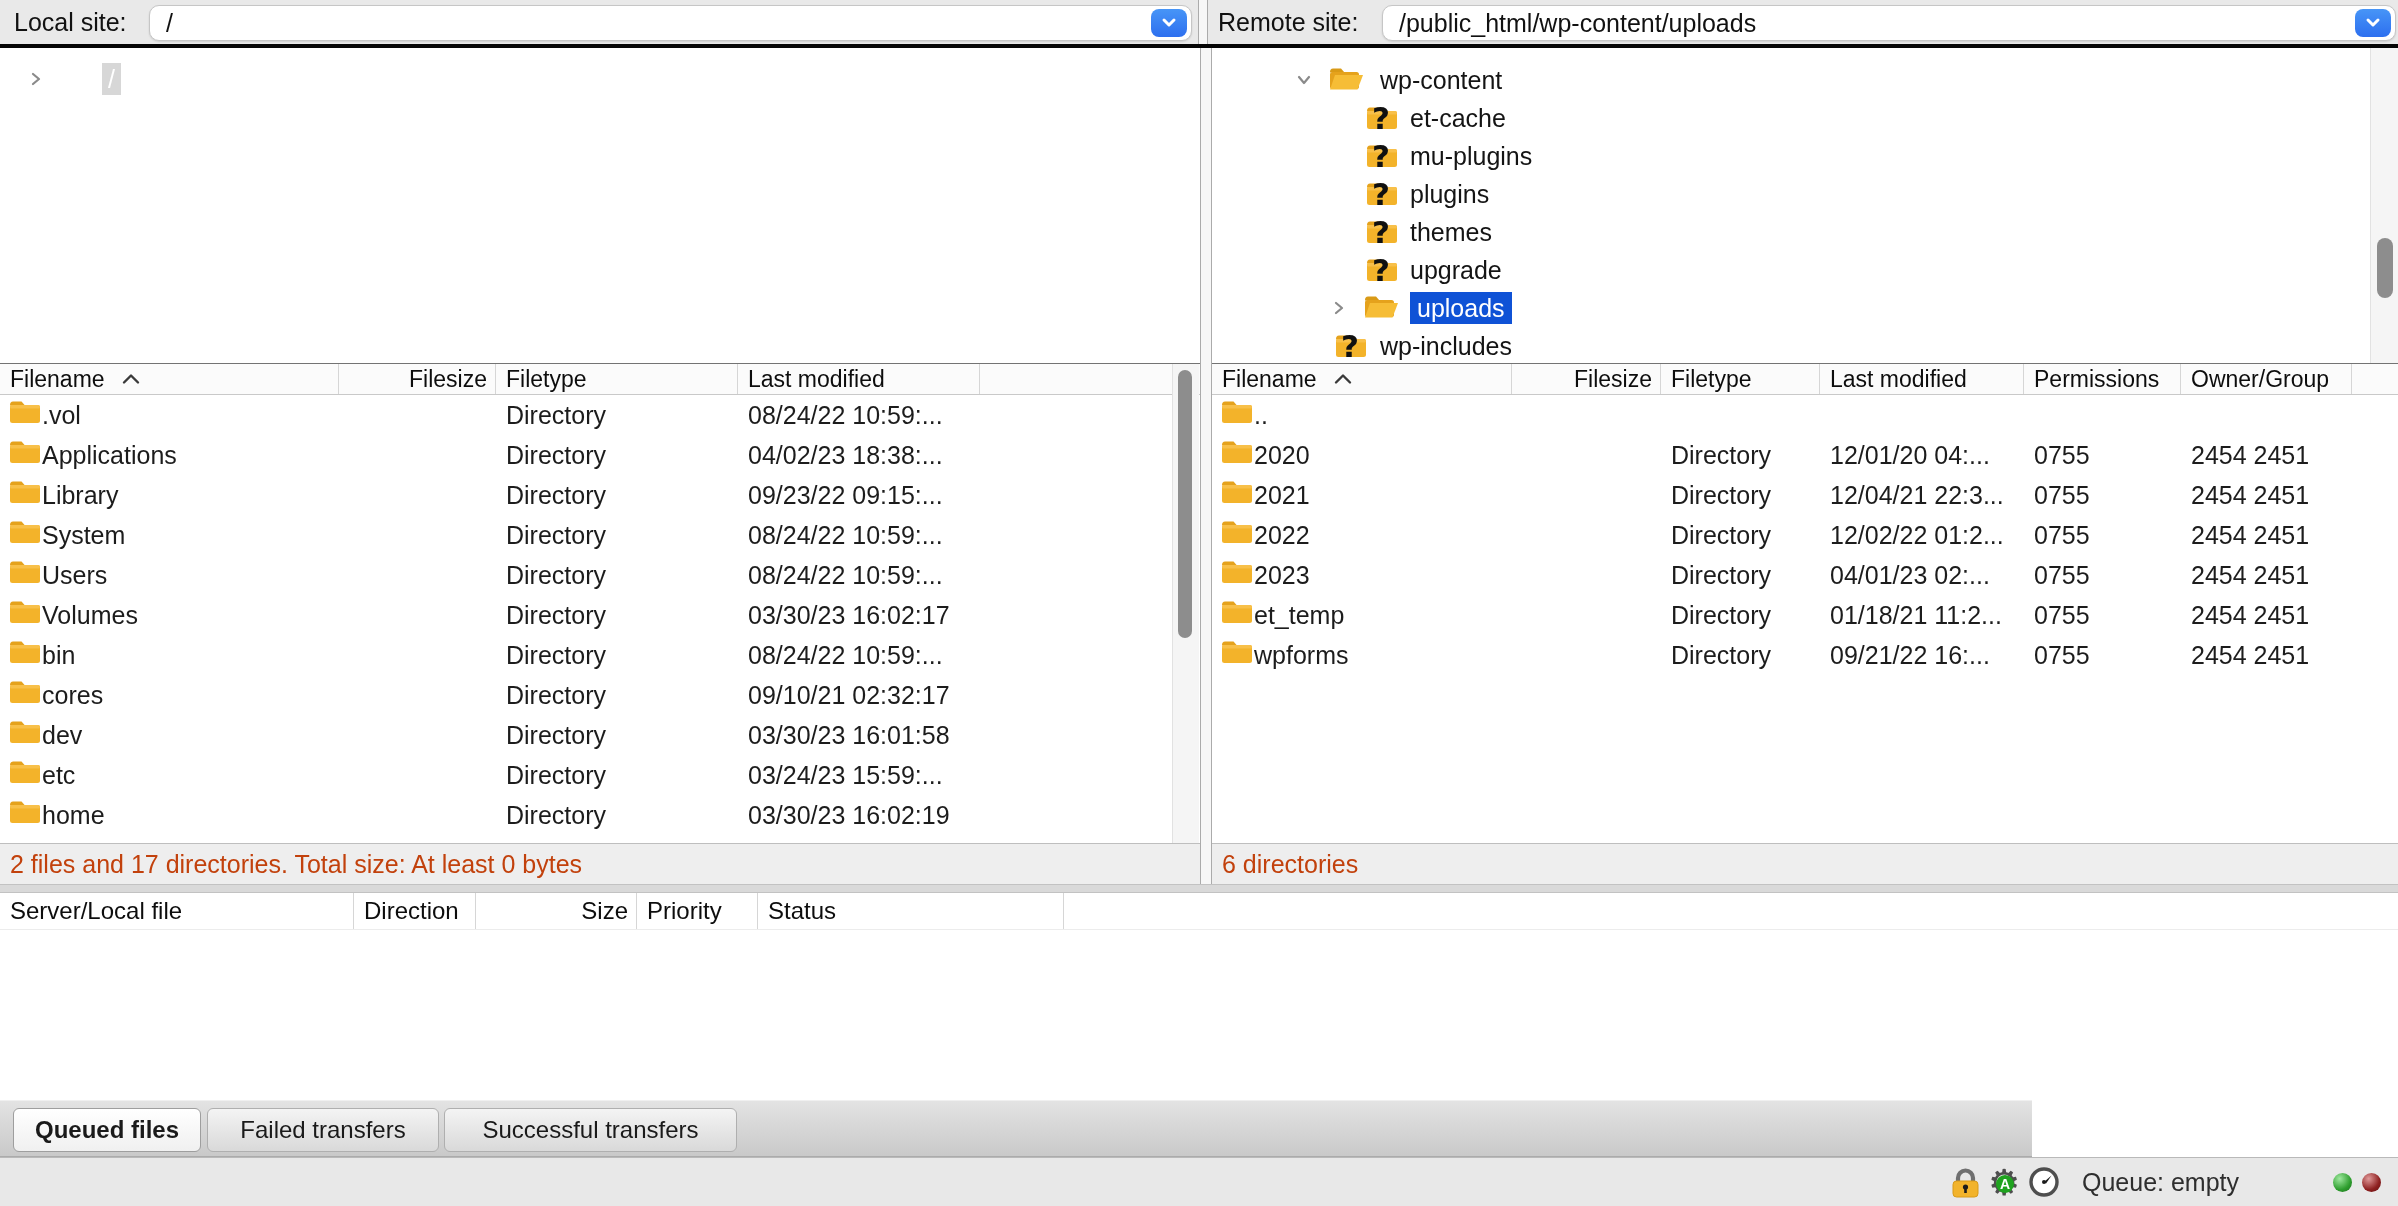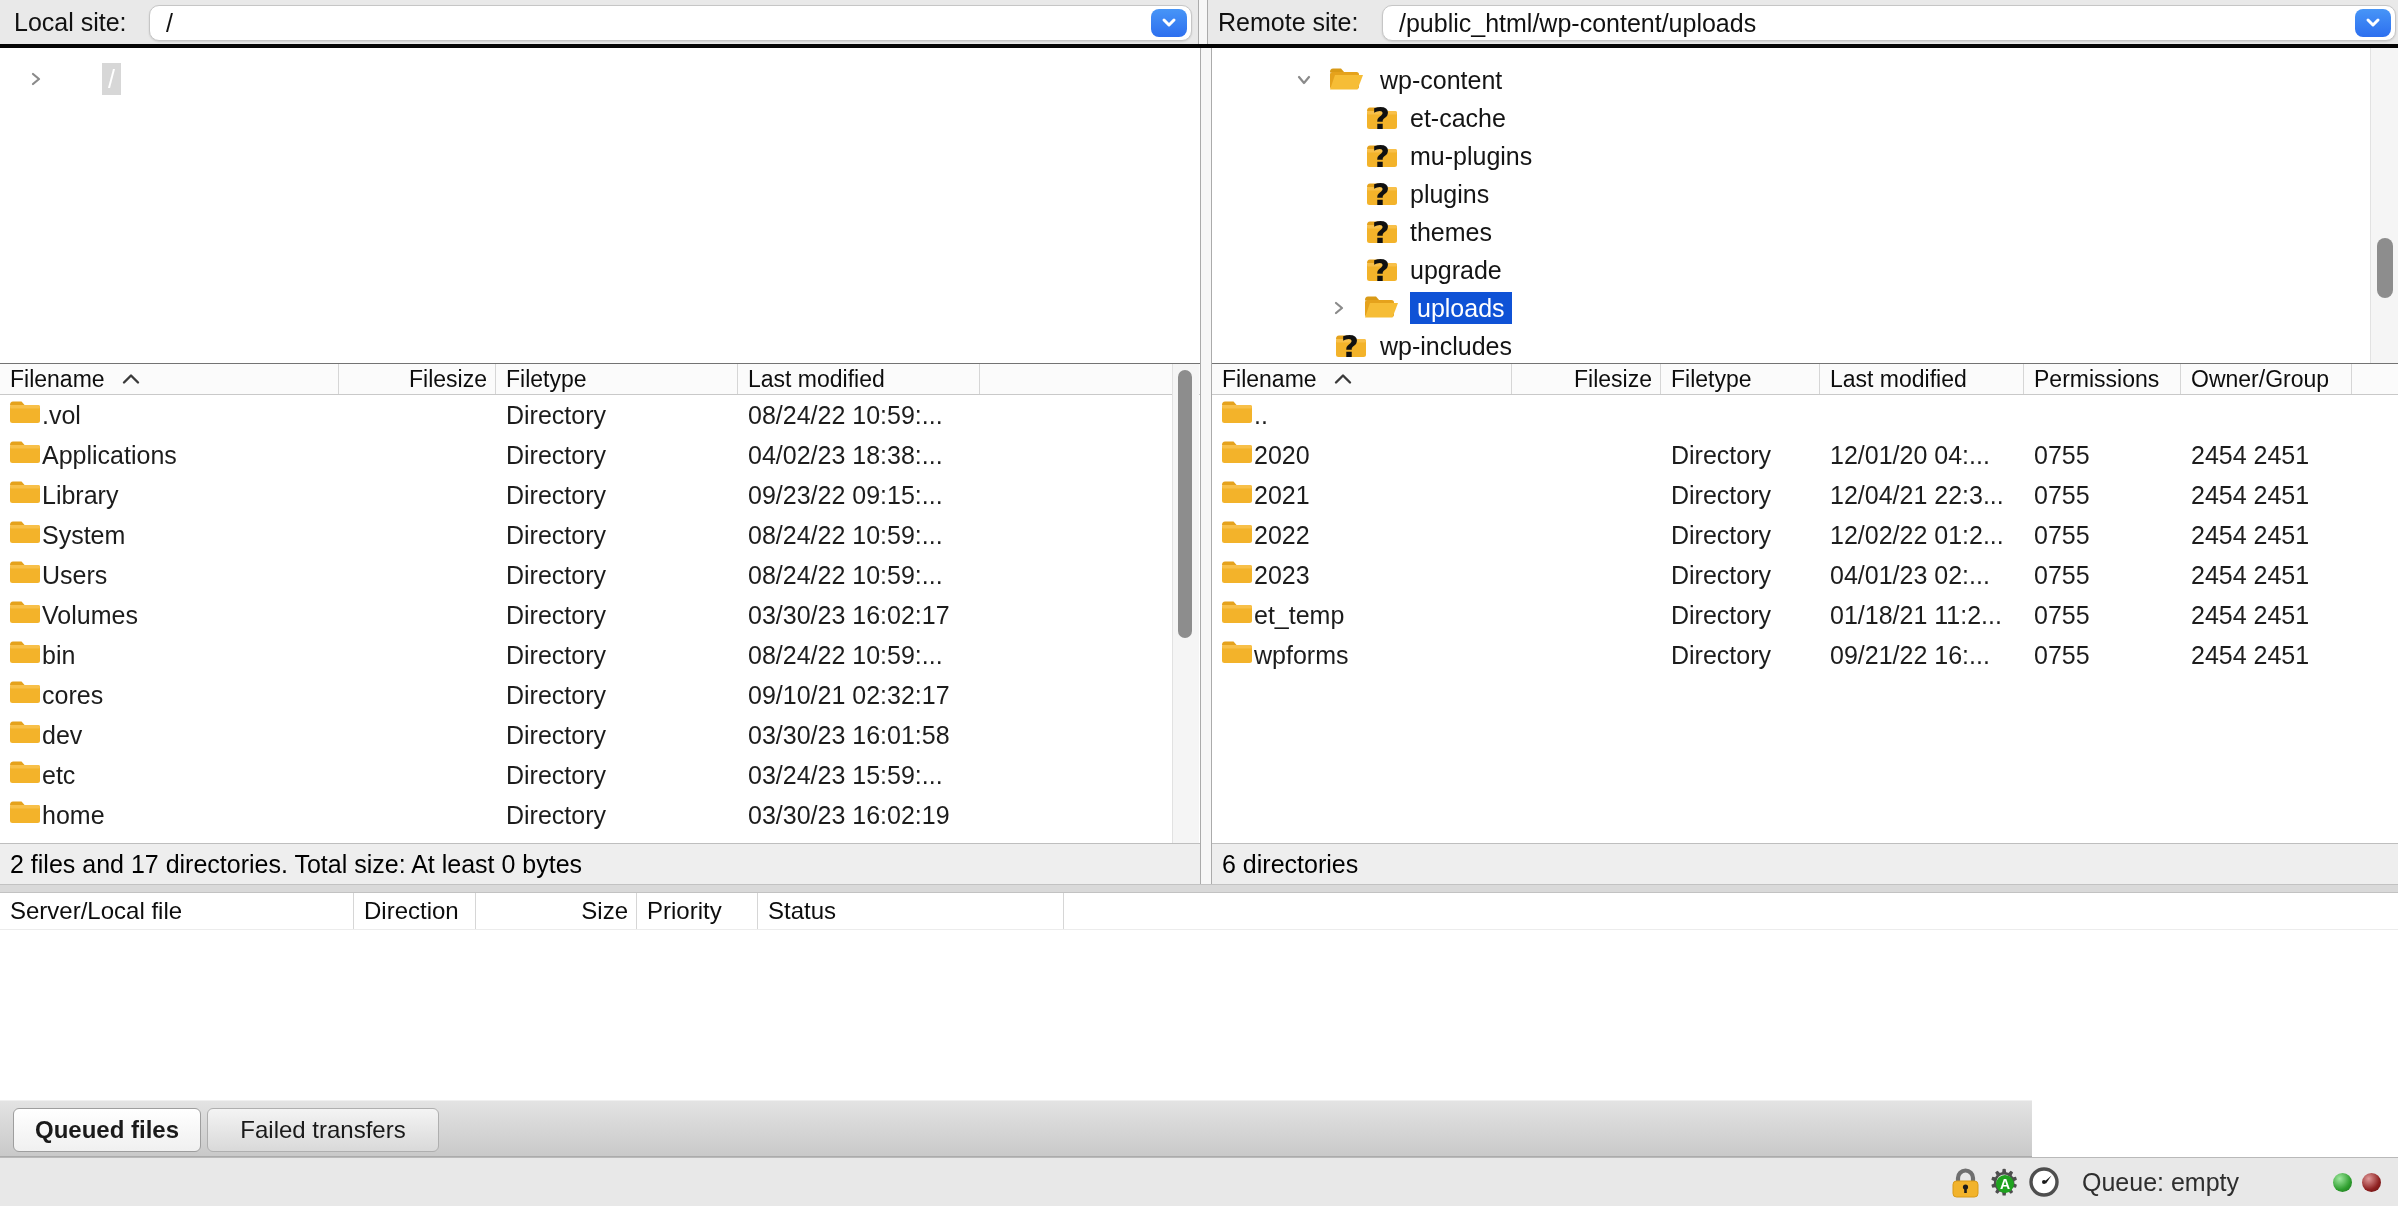--- a/index.html
+++ b/index.html
@@ -51,21 +51,21 @@
   #left-list{left:0;top:395px;width:1200px;height:448px;overflow:hidden;background:#fff;}
   #right-list{left:1212px;top:395px;width:1186px;height:448px;overflow:hidden;background:#fff;}
   .frow{display:flex;height:40px;align-items:center;}
   .fcell{flex:0 0 auto;box-sizing:border-box;font-size:25px;color:#1c1c1c;white-space:nowrap;overflow:hidden;padding-left:10px;}
   .fcell.name{display:flex;align-items:center;padding-left:8px;}
   .fcell.name .nm{}
   .fcell.size{text-align:right;padding-right:8px;padding-left:0;}
 
   
   .status-bar{background:#eeeeee;border-top:1px solid #bebebe;height:41px;box-sizing:border-box;
-    font-size:25px;color:#000000;line-height:40px;padding-left:10px;white-space:nowrap;overflow:hidden;}
+    font-size:25px;color:#c2410c;line-height:40px;padding-left:10px;white-space:nowrap;overflow:hidden;}
   #left-status{left:0;top:843px;width:1200px;}
   #right-status{left:1212px;top:843px;width:1186px;}
   #splitter{left:0;top:884px;width:2398px;height:9px;background:#d9d9d9;border-top:1px solid #c2c2c2;border-bottom:1px solid #c2c2c2;box-sizing:border-box;}
 
   
   #queue-header{left:0;top:893px;width:2398px;height:37px;background:#fff;display:flex;border-bottom:1px solid #ececec;box-sizing:border-box;}
   #queue-header .hcell{font-size:24px;}
   #queue-body{left:0;top:930px;width:2398px;height:170px;background:#fff;}
 
   
@@ -530,20 +530,21 @@
     <div class="hcell" style="width:306px">
       <span>Status</span>
     </div>
     <div class="hcell fill"></div>
   </div>
 <div id="queue-body" class="abs"></div>
 
 <div id="tabstrip" class="abs">
   <div class="tab active" style="left:13px;width:188px;">Queued files</div>
   <div class="tab inactive" style="left:207px;width:232px;">Failed transfers</div>
+  <div class="tab inactive" style="left:444px;width:293px;">Successful transfers</div>
 </div>
 
 <div id="bottombar" class="abs">
   <span class="bb-icon" style="left:1948px">
     <svg width="34" height="34" viewBox="0 0 34 34">
       <path d="M10 17 v-5 a7.5 7.5 0 0 1 15 0 v5" fill="none" stroke="#6f6f6f" stroke-width="4.2"></path>
       <rect x="5" y="15" width="25" height="16" rx="3.5" fill="#f2b32b" stroke="#d89a19" stroke-width="1"></rect>
       <circle cx="17.5" cy="21" r="2.6" fill="#1c1c1c"></circle>
         <rect x="16.2" y="21" width="2.6" height="6" fill="#1c1c1c"></rect>
     </svg>

